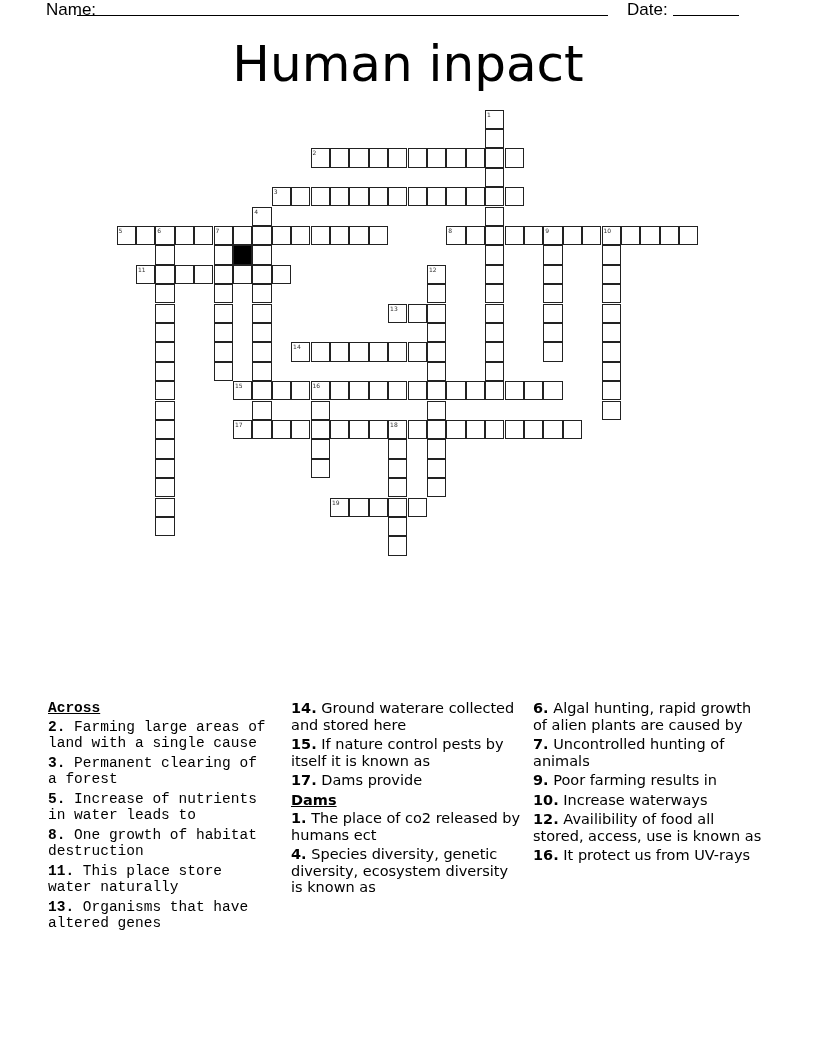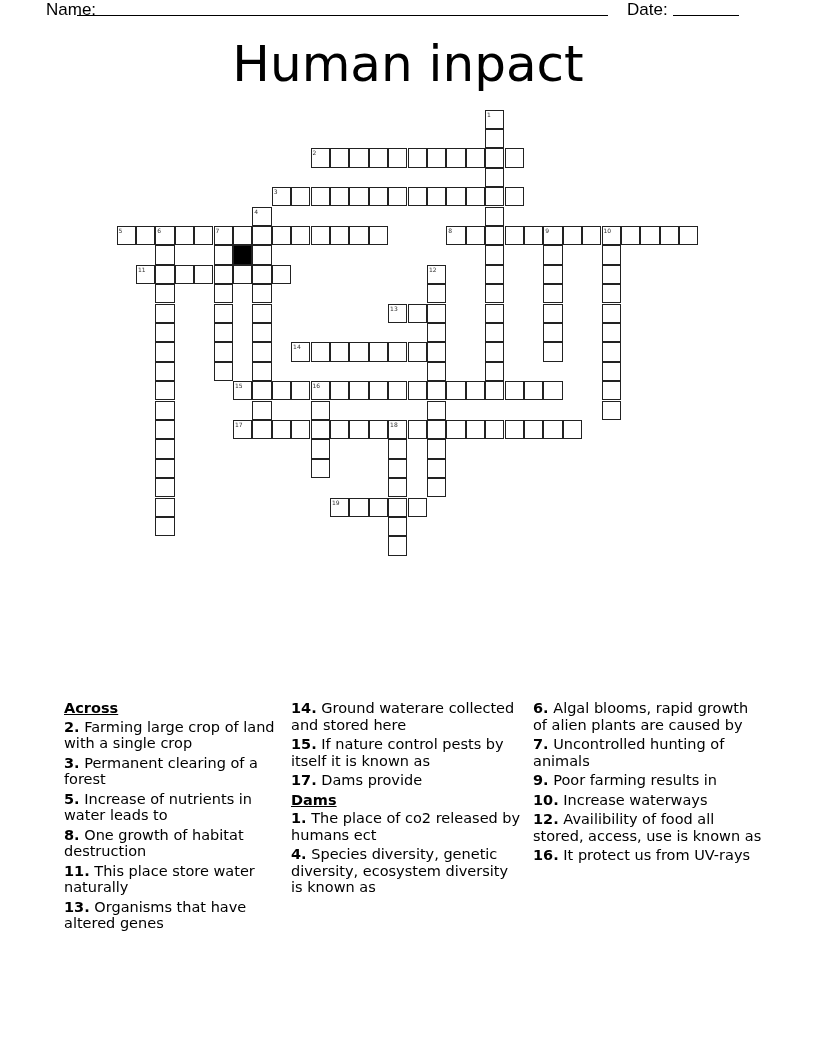--- a/index.html
+++ b/index.html
@@ -11,21 +11,21 @@
   #date-line { left: 673px; width: 66px; top: 15px; height: 0; border-bottom: 1px solid #000; }
   #title { position: absolute; top: 32px; left: 0; width: 816px; text-align: center; font-family: "DejaVu Sans", sans-serif; font-size: 50px; line-height: 64px; letter-spacing: 0px; }
   #grid { position: absolute; left: 0; top: 0; width: 816px; height: 600px; }
   .cell { position: absolute; width: 19.4px; height: 19.4px; box-sizing: border-box; border: 1px solid #222; background: #fff; margin-left: -0.5px; margin-top: -0.5px; }
   .cell.black { background: #000; }
   .num { position: absolute; left: 1px; top: 0px; font-size: 6px; line-height: 7px; font-family: "DejaVu Sans", sans-serif; color: #333; }
   .clues { position: absolute; top: 700px; font-family: "DejaVu Sans", sans-serif; font-size: 14.5px; line-height: 16.5px; }
   .clues .sec { text-decoration: underline; font-weight: bold; margin-bottom: 2px; }
   .clues .clue { margin-bottom: 3px; }
   .clues .clue b { font-weight: bold; }
-  #col1 { left: 64px; width: 225px; }
+  #col1 { left: 48px; width: 225px; font-family: Liberation Mono, monospace; }
   #col2 { left: 291px; width: 230px; }
   #col3 { left: 533px; width: 230px; }
 </style>
 </head>
 <body>
 
 <div class="hdr" id="name-label">Name:</div>
 <div class="hdr" id="name-line"></div>
 <div class="hdr" id="date-label">Date:</div>
 <div class="hdr" id="date-line"></div>
@@ -249,37 +249,37 @@
       <span class="num">19</span>
     </div>
     <div class="cell" style="left: 349.8px; top: 498px;"></div>
     <div class="cell" style="left: 369.2px; top: 498px;"></div>
     <div class="cell" style="left: 408px; top: 498px;"></div>
     <div class="cell black" style="left: 233.4px; top: 245.8px;"></div>
   </div>
 
 <div class="clues" id="col1">
   <div class="sec">Across</div>
-  <div class="clue"><b>2</b><b>.</b> <span>Farming large crop of land with a single crop</span></div>
+  <div class="clue"><b>2</b><b>.</b> <span>Farming large areas of land with a single cause</span></div>
   <div class="clue"><b>3</b><b>.</b> <span>Permanent clearing of a forest</span></div>
   <div class="clue"><b>5</b><b>.</b> <span>Increase of nutrients in water leads to</span></div>
   <div class="clue"><b>8</b><b>.</b> <span>One growth of habitat destruction</span></div>
   <div class="clue"><b>11</b><b>.</b> <span>This place store water naturally</span></div>
   <div class="clue"><b>13</b><b>.</b> <span>Organisms that have altered genes</span></div>
 </div>
 
 <div class="clues" id="col2">
   <div class="clue"><b>14</b><b>.</b> <span>Ground waterare collected and stored here</span></div>
   <div class="clue"><b>15</b><b>.</b> <span>If nature control pests by itself it is known as</span></div>
   <div class="clue"><b>17</b><b>.</b> <span>Dams provide</span></div>
   <div class="sec">Dams</div>
   <div class="clue"><b>1</b><b>.</b> <span>The place of co2 released by humans ect</span></div>
   <div class="clue"><b>4</b><b>.</b> <span>Species diversity, genetic diversity, ecosystem diversity is known as</span></div>
 </div>
 
 <div class="clues" id="col3">
-  <div class="clue"><b>6</b><b>.</b> <span>Algal blooms, rapid growth of alien plants are caused by</span></div>
+  <div class="clue"><b>6</b><b>.</b> <span>Algal hunting, rapid growth of alien plants are caused by</span></div>
   <div class="clue"><b>7</b><b>.</b> <span>Uncontrolled hunting of animals</span></div>
   <div class="clue"><b>9</b><b>.</b> <span>Poor farming results in</span></div>
   <div class="clue"><b>10</b><b>.</b> <span>Increase waterways</span></div>
   <div class="clue"><b>12</b><b>.</b> <span>Availibility of food all stored, access, use is known as</span></div>
   <div class="clue"><b>16</b><b>.</b> <span>It protect us from UV-rays</span></div>
 </div>
 
 </body></html>

